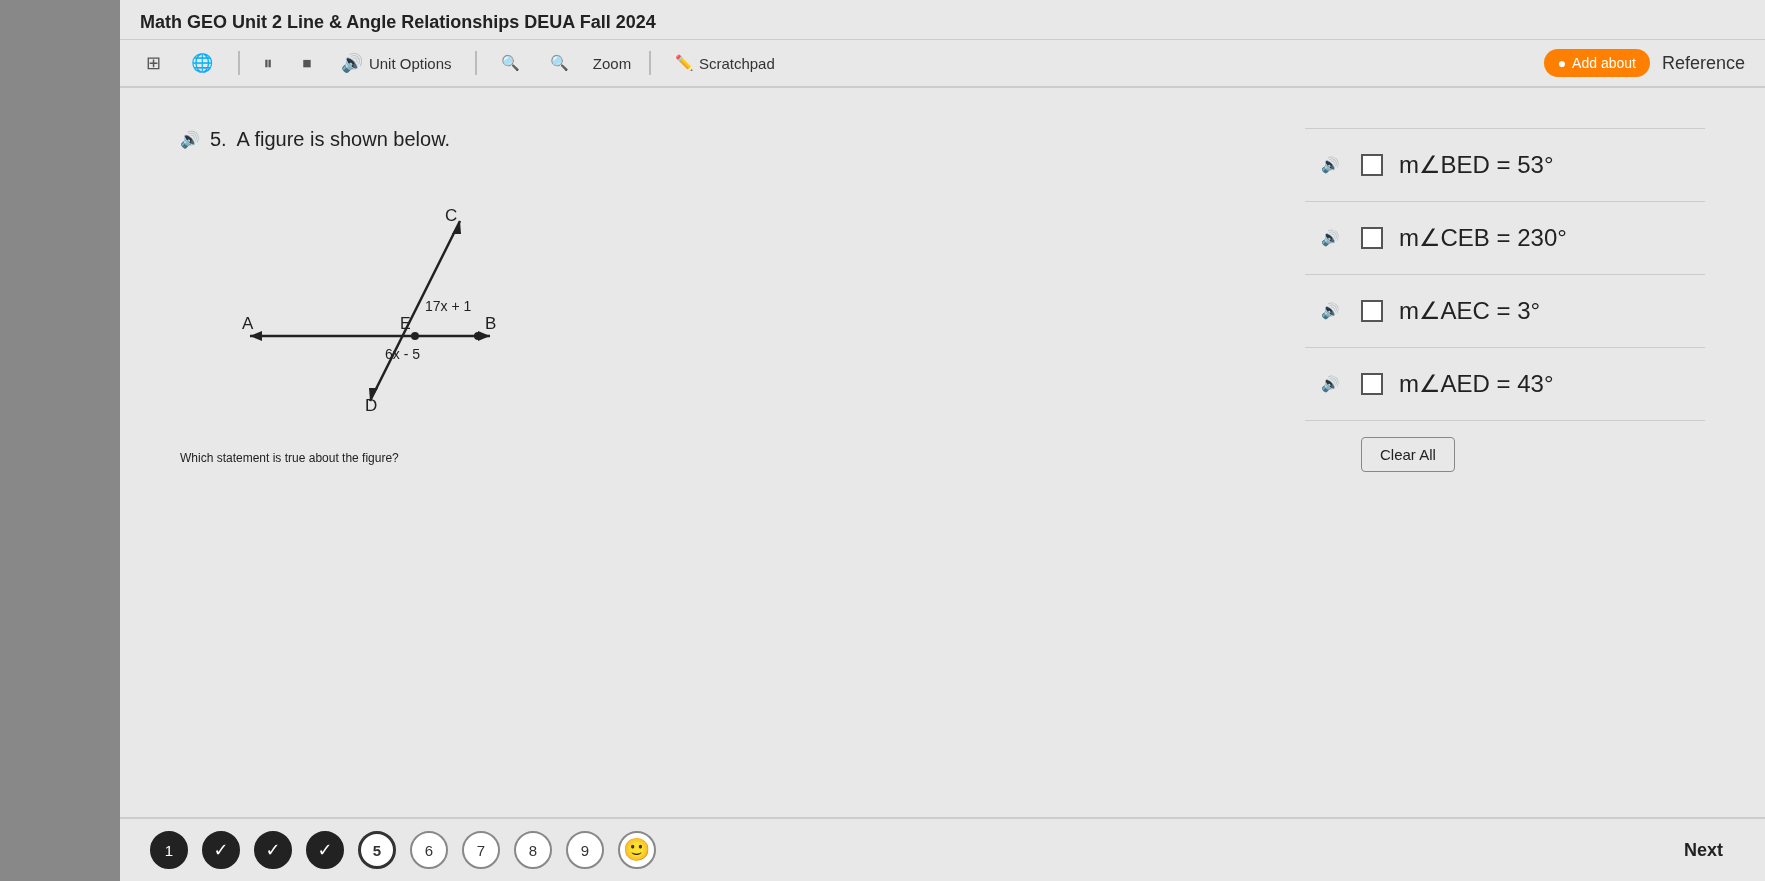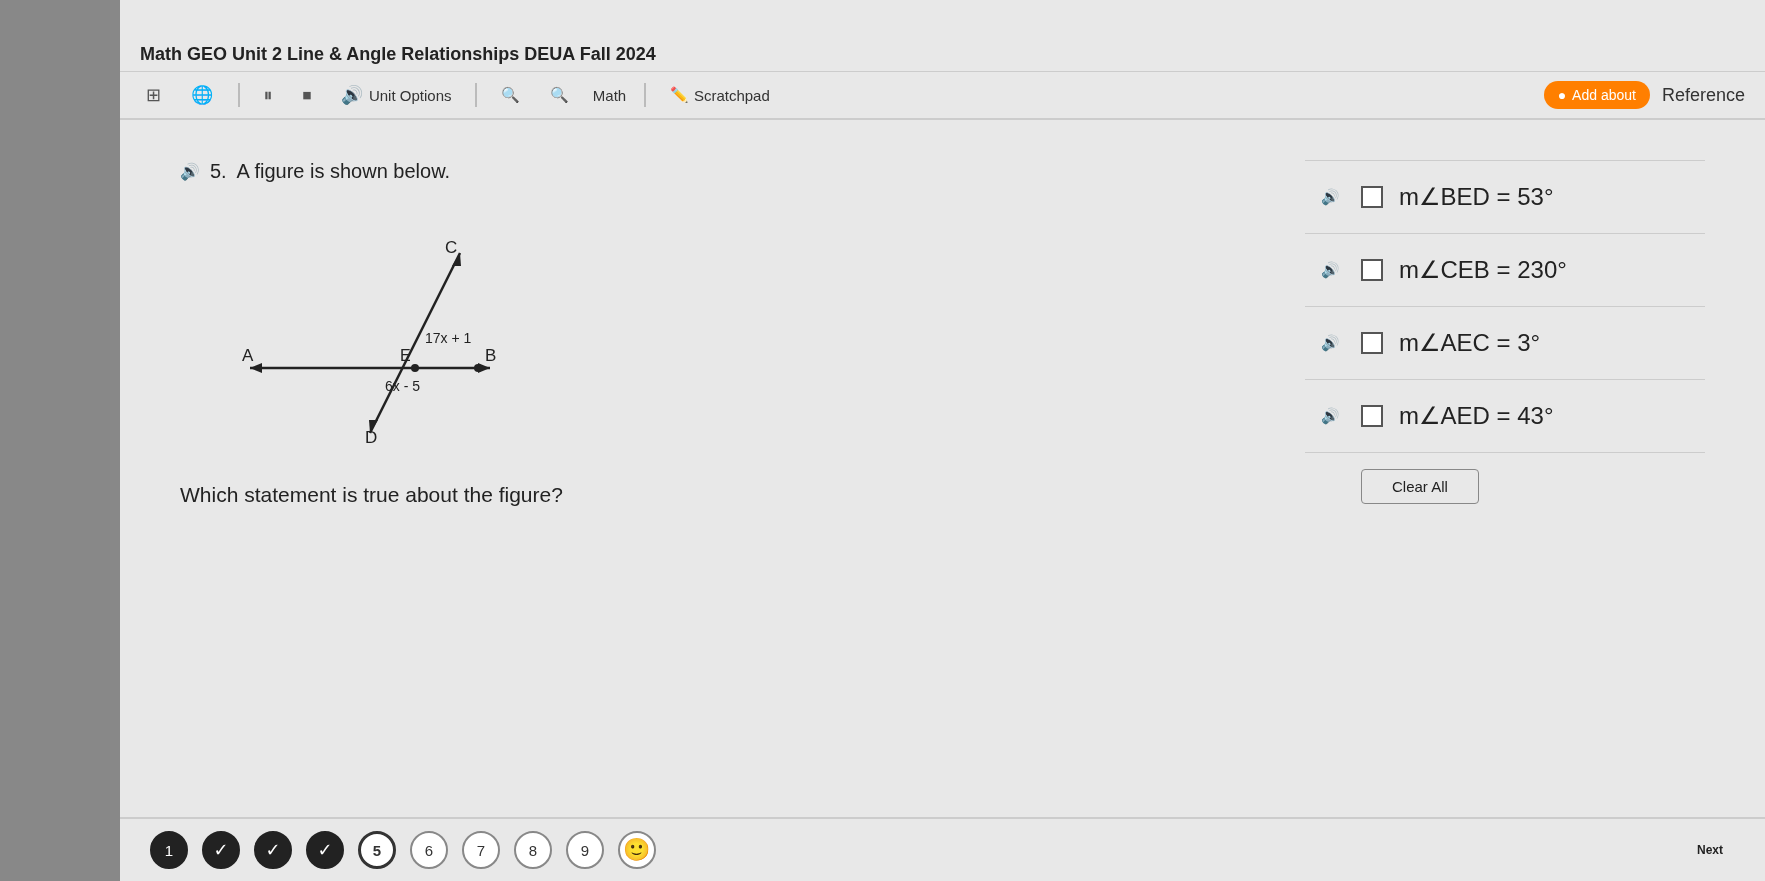--- a/index.html
+++ b/index.html
@@ -22,21 +22,20 @@
       display: flex;
       flex-direction: column;
     }
     .top-title-bar {
       background: #e8e8e8;
       padding: 12px 20px 6px 20px;
       font-size: 18px;
       font-weight: bold;
       color: #222;
       border-bottom: 1px solid #ccc;
-      margin-top: 32px;
     }
     .toolbar {
       background: #e8e8e8;
       display: flex;
       align-items: center;
       padding: 8px 20px;
       gap: 18px;
       border-bottom: 2px solid #ccc;
     }
     .toolbar-btn {
@@ -81,21 +80,21 @@
       font-size: 16px;
     }
     .figure-area {
       margin-left: 20px;
       margin-bottom: 30px;
     }
     .figure-svg {
       display: block;
     }
     .which-statement {
-      font-size: 21px;
+      font-size: 12px;
       color: #222;
       margin-top: 20px;
     }
     .question-right {
       width: 400px;
       display: flex;
       flex-direction: column;
       gap: 0;
     }
     .answer-option {
@@ -124,21 +123,21 @@
       flex-shrink: 0;
     }
     .answer-text {
       font-size: 24px;
       color: #222;
     }
     .clear-all-btn {
       margin-top: 16px;
       align-self: flex-start;
       margin-left: 56px;
-      padding: 8px 30px;
+      padding: 8px 18px;
       border: 1.5px solid #888;
       background: #e8e8e8;
       font-size: 15px;
       color: #222;
       cursor: pointer;
       border-radius: 4px;
     }
     .bottom-nav {
       background: #e8e8e8;
       border-top: 2px solid #ccc;
@@ -169,21 +168,21 @@
     .nav-circle.answered {
       background: #222;
       border-color: #222;
       color: white;
     }
     .nav-circle.current-ring {
       background: white;
       border: 3px solid #888;
     }
     .next-btn {
-      font-size: 12px;
+      font-size: 18px;
       color: #222;
       font-weight: bold;
       cursor: pointer;
       background: none;
       border: none;
       padding: 6px 12px;
     }
     .smiley-icon {
       width: 38px;
       height: 38px;
@@ -254,21 +253,21 @@
       <span class="toolbar-icon">🔊</span>
       <span>Unit Options</span>
     </button>
     <div class="toolbar-separator"></div>
     <button class="toolbar-btn">
       <span>🔍</span>
     </button>
     <button class="toolbar-btn">
       <span>🔍</span>
     </button>
-    <span style="font-size:15px;color:#333;">Math</span>
+    <span style="font-size:15px;color:#333;">Zoom</span>
     <div class="toolbar-separator"></div>
     <button class="toolbar-btn">
       <span>✏️</span>
       <span>Scratchpad</span>
     </button>
     <div class="toolbar-right">
       <button class="add-note-btn">
         <span>●</span>
         <span>Add about</span>
       </button>

